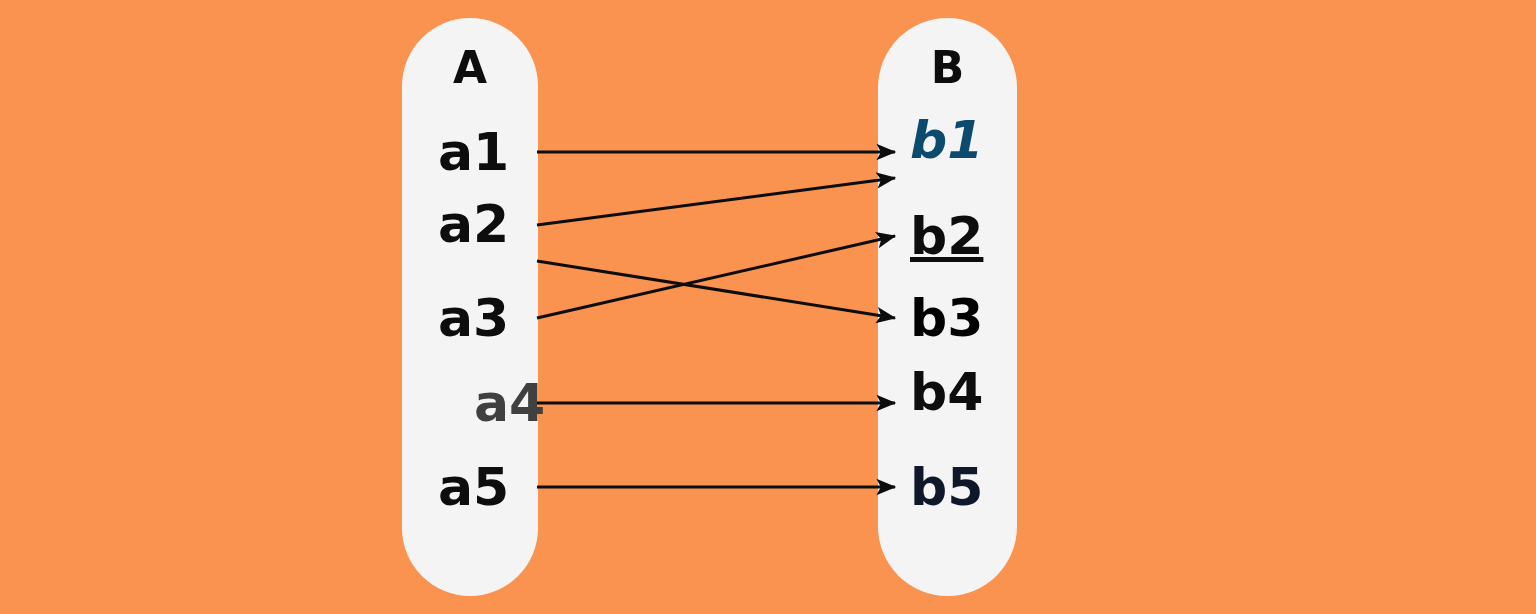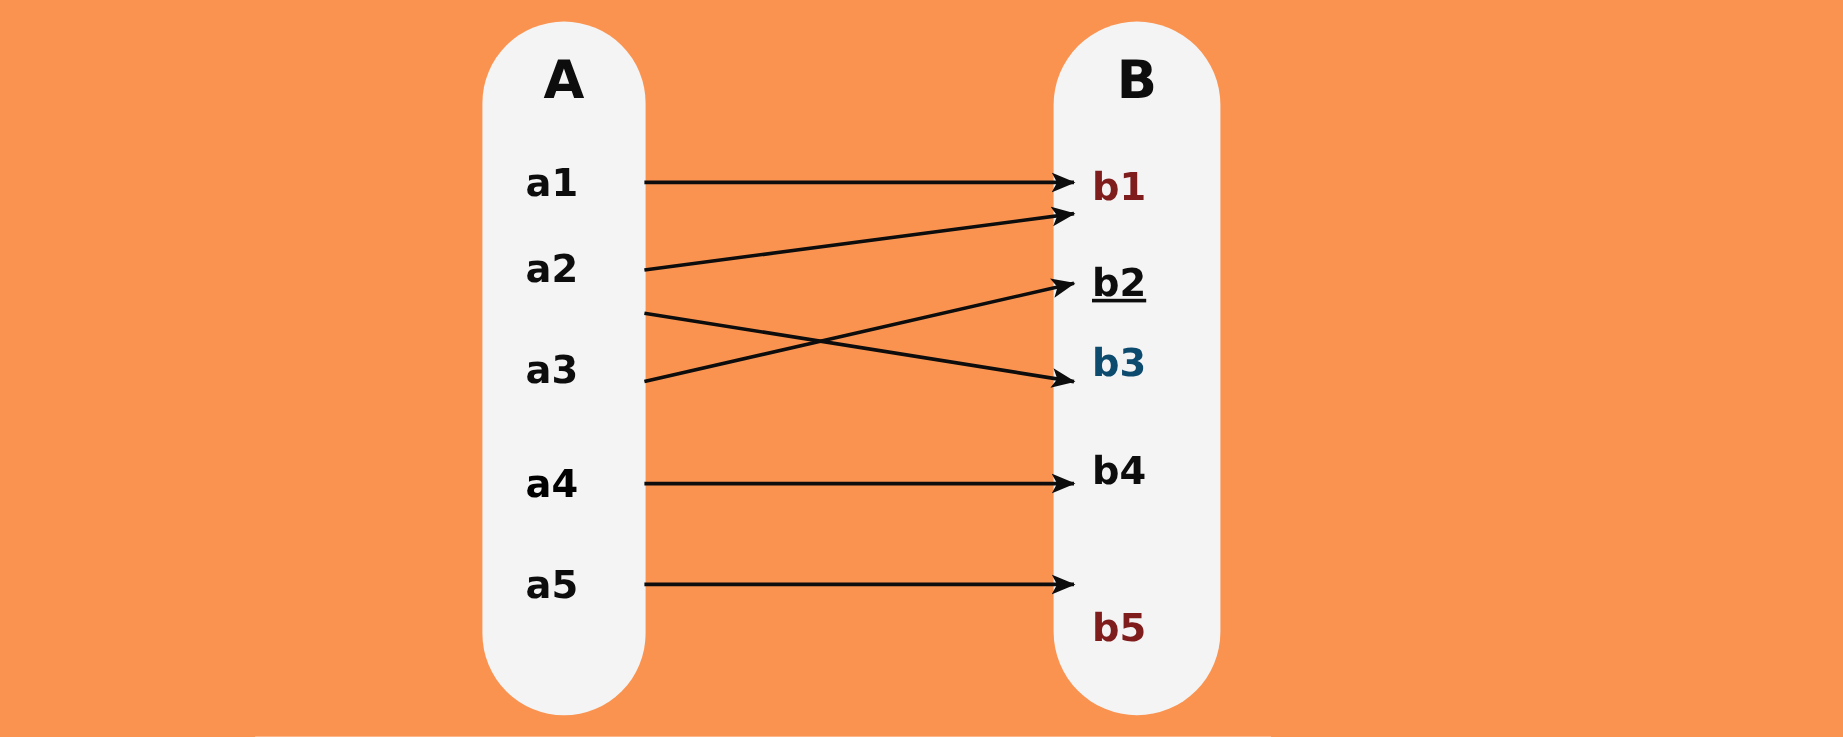--- a/index.html
+++ b/index.html
@@ -34,21 +34,21 @@
     color: #0d0d0d;
     text-align: center;
     line-height: 1;
     white-space: nowrap;
   }
   #set-a-title { left: 402px; top: 46px; width: 136px; }
   #set-b-title { left: 878px; top: 46px; width: 139px; }
 
   .member-label {
     position: absolute;
-    font-size: 32px;
+    font-size: 52px;
     font-weight: bold;
     color: #0d0d0d;
     line-height: 1;
     white-space: nowrap;
     transform: translateY(-50%);
   }
   .member-left  { left: 438px; }
   .member-right { left: 910px; }
 
   #edges-layer {
@@ -66,29 +66,29 @@
 <div id="canvas" style="background: rgb(250, 147, 80);">
 
   <div class="capsule" id="set-a-capsule" style="background: rgb(244, 244, 244);"></div>
   <div class="capsule" id="set-b-capsule" style="background: rgb(244, 244, 244);"></div>
 
   <div class="set-title" id="set-a-title" style="color: rgb(13, 13, 13);">A</div>
   <div class="set-title" id="set-b-title" style="color: rgb(13, 13, 13);">B</div>
 
   <div class="member-label member-left" style="top: 152px; color: rgb(13, 13, 13);">a1</div>
   <div class="member-label member-left" style="top: 224px; color: rgb(13, 13, 13);">a2</div>
-  <div class="member-label member-left" style="top: 308px; color: rgb(13, 13, 13);">a3</div>
-  <div class="member-label member-left" style="top: 403px; color: #000000;">a4</div>
+  <div class="member-label member-left" style="top: 318px; color: rgb(13, 13, 13);">a3</div>
+  <div class="member-label member-left" style="top: 403px; color: #404040; margin-left: 36px;">a4</div>
   <div class="member-label member-left" style="top: 487px; color: rgb(13, 13, 13);">a5</div>
 
-  <div class="member-label member-right" style="top: 156px; color: #7f1d1d;">b1</div>
+  <div class="member-label member-right" style="top: 140px; color: #0c4a6e; font-style: italic;">b1</div>
   <div class="member-label member-right" style="top: 236px; color: rgb(13, 13, 13); text-decoration: underline;">b2</div>
-  <div class="member-label member-right" style="top: 302px; color: #0c4a6e;">b3</div>
+  <div class="member-label member-right" style="top: 318px; color: #000000;">b3</div>
   <div class="member-label member-right" style="top: 392px; color: rgb(13, 13, 13);">b4</div>
-  <div class="member-label member-right" style="top: 487px; color: #7f1d1d; margin-top: 36px;">b5</div>
+  <div class="member-label member-right" style="top: 487px; color: #0f172a;">b5</div>
 
   <svg id="edges-layer" viewBox="0 0 1536 614" width="1536" height="614">
     <defs>
       <marker id="arrowhead" markerWidth="7" markerHeight="7" refX="6.2" refY="3" orient="auto" markerUnits="strokeWidth">
         <path d="M0,0.25 L6.6,3 L0,5.75 L1.5,3 Z" fill="#0d0d0d"></path>
       </marker>
     </defs>
     <g id="edges-group">
         <line x1="537" y1="152" x2="895" y2="152" stroke="#0d0d0d" stroke-width="3" marker-end="url(#arrowhead)"></line>
         <line x1="537" y1="225" x2="895" y2="178" stroke="#0d0d0d" stroke-width="3" marker-end="url(#arrowhead)"></line>

